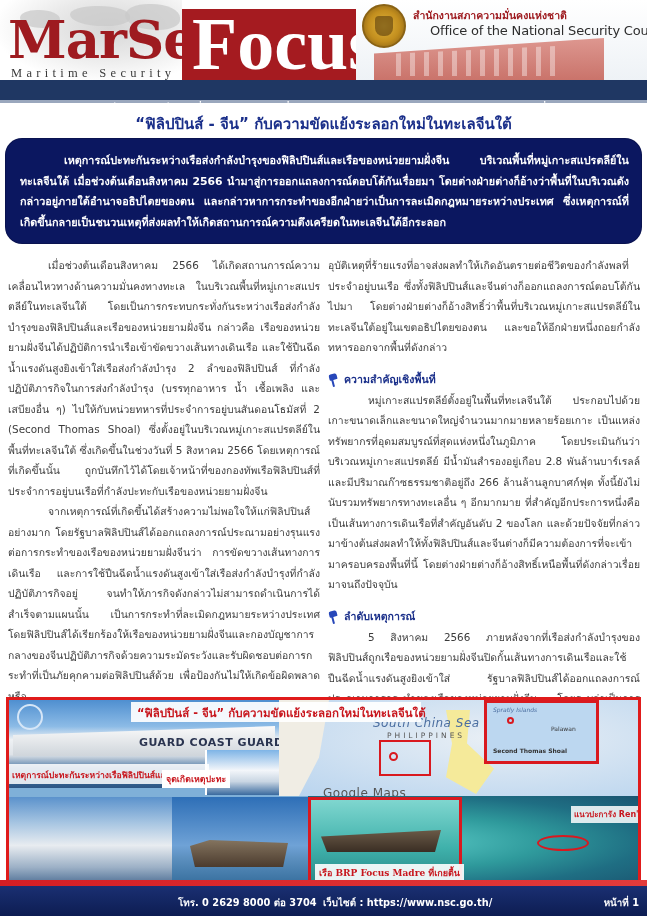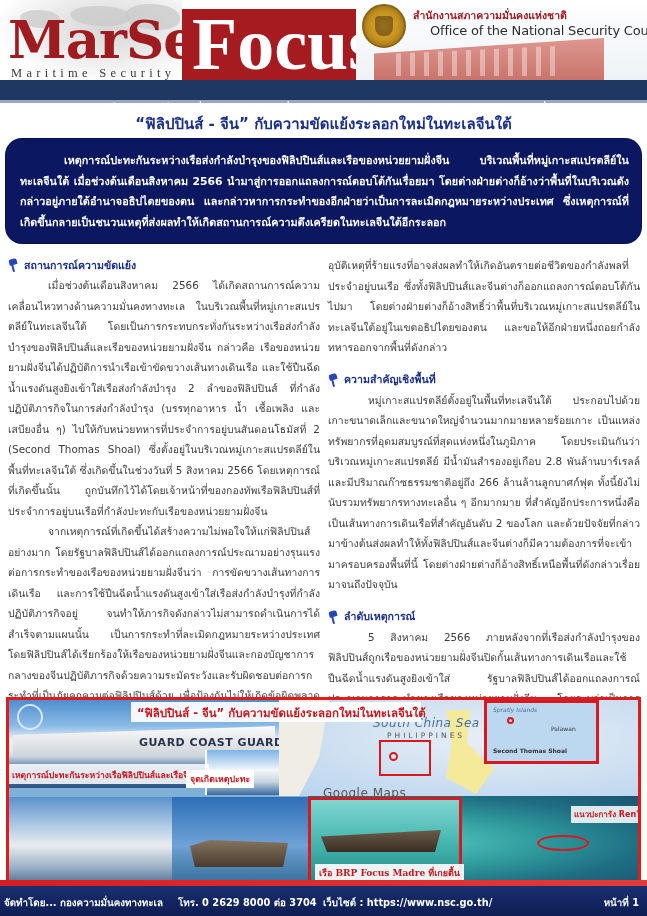--- a/index.html
+++ b/index.html
@@ -81,21 +81,21 @@
   .map-land1 { position: absolute; left: 0; top: 0; width: 50px; height: 96px; background: #f0ede4; clip-path: polygon(0 0, 100% 0, 80% 60%, 40% 100%, 0 100%); }
   .map-land2 { position: absolute; left: 155px; top: 10px; width: 60px; height: 84px; background: #f5ea9a; clip-path: polygon(20% 0, 60% 0, 55% 40%, 100% 70%, 70% 100%, 20% 80%, 30% 40%); }
   .map-label { position: absolute; font-size: 12px; color: #4b6ea0; font-style: italic; white-space: nowrap; letter-spacing: .5px; padding-left: 32px; }
   .map-phil { position: absolute; left: 108px; top: 31px; font-size: 7.5px; color: #555; letter-spacing: 3px; white-space: nowrap; }
   .map-box { position: absolute; left: 100px; top: 40px; width: 52px; height: 36px; border: 2px solid #d9191f; }
   .map-circle { position: absolute; left: 8px; top: 10px; width: 9px; height: 9px; border: 2px solid #d9191f; border-radius: 50%; }
   .inset { position: absolute; left: 475px; top: 0; width: 115px; height: 64px; border: 3px solid #d9191f; background: #bcd7f0; }
   .inset-label { position: absolute; font-size: 6px; color: #333; white-space: nowrap; }
   .title-caption { position: absolute; left: 122px; top: 2px; width: 290px; height: 20px; background: rgba(255,255,255,.92);
     color: #c8161d; font-weight: bold; font-size: 11.5px; padding: 2px 6px; white-space: nowrap; }
-  .incident-caption { position: absolute; left: 153px; top: 70px; background: #ffffff; color: #c8161d; font-weight: bold; font-size: 8.8px; padding: 2px 4px; white-space: nowrap; margin-left: 24px; }
+  .incident-caption { position: absolute; left: 153px; top: 70px; background: #ffffff; color: #c8161d; font-weight: bold; font-size: 8.8px; padding: 2px 4px; white-space: nowrap; }
   .reef { position: absolute; left: 299px; top: 96px; width: 336px; height: 92px;
     background: radial-gradient(ellipse at 30% 50%, #58c8c4 0%, #2f9a9c 40%, #1f6e83 70%, #1a5470 100%); }
   .reef-box { position: absolute; left: 299px; top: 97px; width: 154px; height: 86px; border: 3px solid #d9191f;
     background: linear-gradient(180deg, #7fd6cf 0%, #3fb1ab 60%, #2a8b8a 100%); }
   .reef-ship { position: absolute; left: 10px; top: 30px; width: 120px; height: 22px; background: linear-gradient(180deg,#6a5a47,#3a2e24);
     clip-path: polygon(0 30%, 100% 0, 95% 100%, 5% 100%); }
   .sierra-caption { position: absolute; left: 4px; top: 64px; background: rgba(255,255,255,.9); color: #c8161d; font-weight: bold; font-size: 9px; padding: 2px 4px; white-space: nowrap; font-family: "DejaVu Serif", serif; }
   .renai-caption { position: absolute; left: 562px; top: 106px; background: rgba(255,255,255,.85); color: #c8161d; font-weight: bold; font-size: 8px; padding: 2px 3px; white-space: nowrap; }
   .reef-ellipse { position: absolute; left: 528px; top: 135px; width: 52px; height: 16px; border: 2px solid #d9191f; border-radius: 50%; }
 
@@ -135,24 +135,20 @@
   <span class="ib-left">เอกสารวิชาการวิเคราะห์สถานการณ์ความมั่นคงฯ</span>
   <span class="ib-mid">ฉบับที่ 11/2566</span>
   <span class="ib-right">วันที่ 16 สิงหาคม 2566</span>
 </div>
 
 <div class="main-title">“ฟิลิปปินส์ - จีน” กับความขัดแย้งระลอกใหม่ในทะเลจีนใต้</div>
 
 <div class="summary">เหตุการณ์ปะทะกันระหว่างเรือส่งกำลังบำรุงของฟิลิปปินส์และเรือของหน่วยยามฝั่งจีน บริเวณพื้นที่หมู่เกาะสแปรตลีย์ในทะเลจีนใต้ เมื่อช่วงต้นเดือนสิงหาคม 2566 นำมาสู่การออกแถลงการณ์ตอบโต้กันเรื่อยมา โดยต่างฝ่ายต่างก็อ้างว่าพื้นที่ในบริเวณดังกล่าวอยู่ภายใต้อำนาจอธิปไตยของตน และกล่าวหาการกระทำของอีกฝ่ายว่าเป็นการละเมิดกฎหมายระหว่างประเทศ ซึ่งเหตุการณ์ที่เกิดขึ้นกลายเป็นชนวนเหตุที่ส่งผลทำให้เกิดสถานการณ์ความตึงเครียดในทะเลจีนใต้อีกระลอก</div>
 
 <div class="col col-left">
-  <div class="sec-head">
-    <span class="pin"></span>
-    <span>สถานการณ์ความขัดแย้ง</span>
-  </div>
   <p class="indent">เมื่อช่วงต้นเดือนสิงหาคม 2566 ได้เกิดสถานการณ์ความเคลื่อนไหวทางด้านความมั่นคงทางทะเล ในบริเวณพื้นที่หมู่เกาะสแปรตลีย์ในทะเลจีนใต้ โดยเป็นการกระทบกระทั่งกันระหว่างเรือส่งกำลังบำรุงของฟิลิปปินส์และเรือของหน่วยยามฝั่งจีน กล่าวคือ เรือของหน่วยยามฝั่งจีนได้ปฏิบัติการนำเรือเข้าขัดขวางเส้นทางเดินเรือ และใช้ปืนฉีดน้ำแรงดันสูงยิงเข้าใส่เรือส่งกำลังบำรุง 2 ลำของฟิลิปปินส์ ที่กำลังปฏิบัติภารกิจในการส่งกำลังบำรุง (บรรทุกอาหาร น้ำ เชื้อเพลิง และเสบียงอื่น ๆ) ไปให้กับหน่วยทหารที่ประจำการอยู่บนสันดอนโธมัสที่ 2 (Second Thomas Shoal) ซึ่งตั้งอยู่ในบริเวณหมู่เกาะสแปรตลีย์ในพื้นที่ทะเลจีนใต้ ซึ่งเกิดขึ้นในช่วงวันที่ 5 สิงหาคม 2566 โดยเหตุการณ์ที่เกิดขึ้นนั้น ถูกบันทึกไว้ได้โดยเจ้าหน้าที่ของกองทัพเรือฟิลิปปินส์ที่ประจำการอยู่บนเรือที่กำลังปะทะกับเรือของหน่วยยามฝั่งจีน</p>
   <p class="indent">จากเหตุการณ์ที่เกิดขึ้นได้สร้างความไม่พอใจให้แก่ฟิลิปปินส์อย่างมาก โดยรัฐบาลฟิลิปปินส์ได้ออกแถลงการณ์ประณามอย่างรุนแรงต่อการกระทำของเรือของหน่วยยามฝั่งจีนว่า การขัดขวางเส้นทางการเดินเรือ และการใช้ปืนฉีดน้ำแรงดันสูงเข้าใส่เรือส่งกำลังบำรุงที่กำลังปฏิบัติภารกิจอยู่ จนทำให้ภารกิจดังกล่าวไม่สามารถดำเนินการได้สำเร็จตามแผนนั้น เป็นการกระทำที่ละเมิดกฎหมายระหว่างประเทศ โดยฟิลิปปินส์ได้เรียกร้องให้เรือของหน่วยยามฝั่งจีนและกองบัญชาการกลางของจีนปฏิบัติภารกิจด้วยความระมัดระวังและรับผิดชอบต่อการกระทำที่เป็นภัยคุกคามต่อฟิลิปปินส์ด้วย เพื่อป้องกันไม่ให้เกิดข้อผิดพลาดหรือ</p>
 </div>
 
 <div class="col col-right">
   <p>อุบัติเหตุที่ร้ายแรงที่อาจส่งผลทำให้เกิดอันตรายต่อชีวิตของกำลังพลที่ประจำอยู่บนเรือ ซึ่งทั้งฟิลิปปินส์และจีนต่างก็ออกแถลงการณ์ตอบโต้กันไปมา โดยต่างฝ่ายต่างก็อ้างสิทธิ์ว่าพื้นที่บริเวณหมู่เกาะสแปรตลีย์ในทะเลจีนใต้อยู่ในเขตอธิปไตยของตน และขอให้อีกฝ่ายหนึ่งถอยกำลังทหารออกจากพื้นที่ดังกล่าว</p>
   <div class="gap"></div>
   <div class="sec-head">
     <span class="pin"></span>
     <span>ความสำคัญเชิงพื้นที่</span>
@@ -203,17 +199,16 @@
   <div class="reef-box">
     <div class="reef-ship"></div>
     <div class="sierra-caption">เรือ BRP Focus Madre ที่เกยตื้น</div>
   </div>
   <div class="renai-caption">แนวปะการัง Ren'ai</div>
   <div class="reef-ellipse"></div>
 </div>
 
 <div class="footer-band"></div>
 <div class="footer">
-  <span class="f1">จัดทำโดย... กองความมั่นคงทางทะเล</span>
   <span class="f2">โทร. 0 2629 8000 ต่อ 3704</span>
   <span class="f3">เว็บไซต์ : https://www.nsc.go.th/</span>
   <span class="f4">หน้าที่ 1</span>
 </div>
 
 </body></html>

